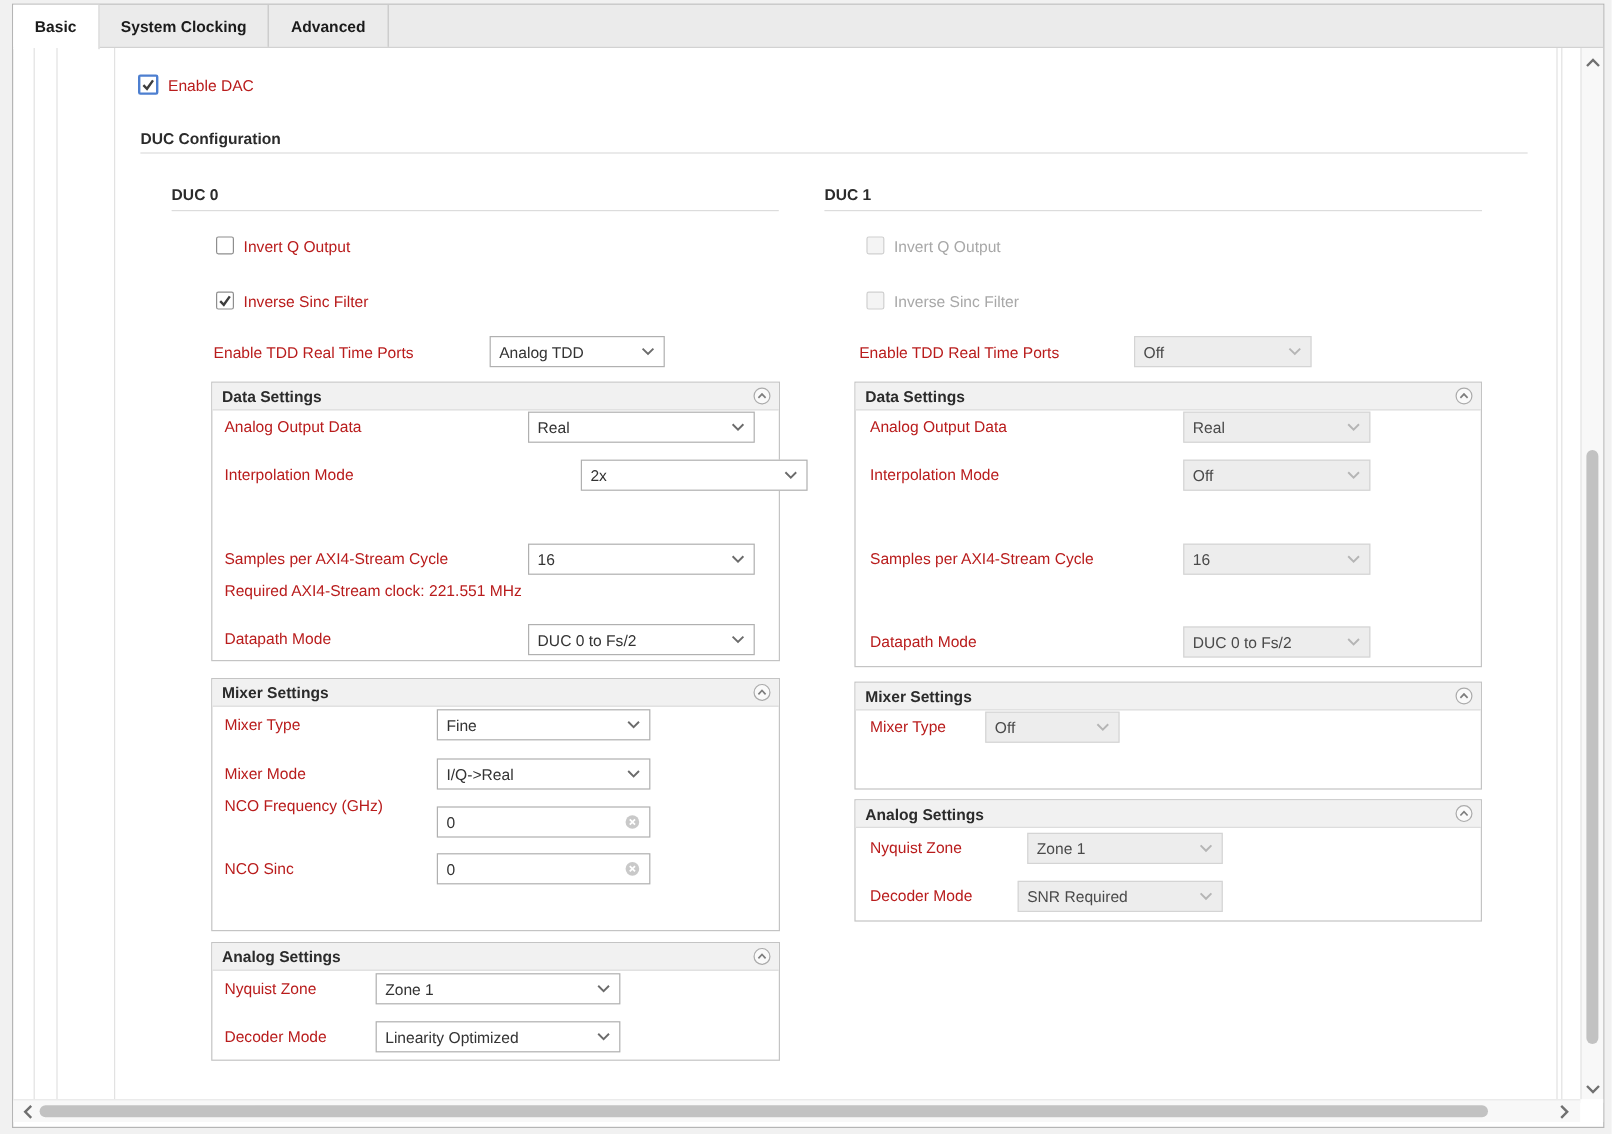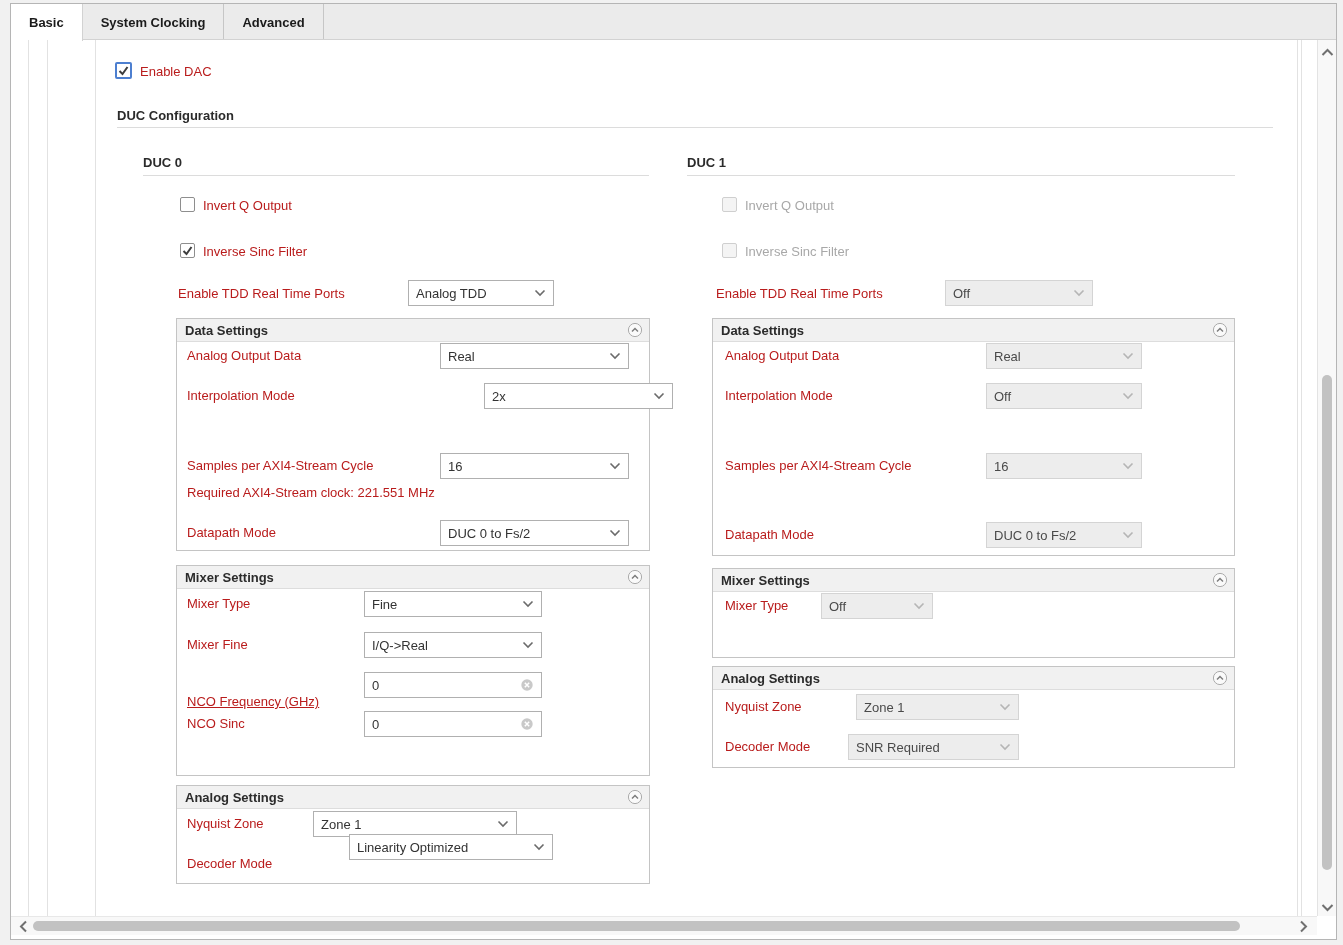--- a/index.html
+++ b/index.html
@@ -172,28 +172,28 @@
       <path d="M5 9.6 L8 6.4 L11 9.6" stroke="#7d7d7d" stroke-width="1.4" fill="none"></path>
     </svg>
   </div>
   <span class="lbl" style="left:10px; top:25px; line-height:26px;">Mixer Type</span>
   <div class="dd" style="left:187px; top:25px; width:178px;">
     <span>Fine</span>
     <svg class="chev" width="12" height="8" viewBox="0 0 12 8">
       <path d="M1.5 1.5 L6 6 L10.5 1.5" stroke="#6b6b6b" stroke-width="1.6" fill="none"></path>
     </svg>
   </div>
-  <span class="lbl" style="left:10px; top:66px; line-height:26px;">Mixer Fine</span>
+  <span class="lbl" style="left:10px; top:66px; line-height:26px;">Mixer Mode</span>
   <div class="dd" style="left:187px; top:66px; width:178px;">
     <span>I/Q-&gt;Real</span>
     <svg class="chev" width="12" height="8" viewBox="0 0 12 8">
       <path d="M1.5 1.5 L6 6 L10.5 1.5" stroke="#6b6b6b" stroke-width="1.6" fill="none"></path>
     </svg>
   </div>
-  <span class="lbl" style="left:10px; top:123px; line-height:26px;text-decoration:underline;">NCO Frequency (GHz)</span>
+  <span class="lbl" style="left:10px; top:93px; line-height:26px;">NCO Frequency (GHz)</span>
   <div class="inp" style="left:187px; top:106px; width:178px;">
     <span>0</span>
     <svg class="clear" width="14" height="14" viewBox="0 0 16 16">
       <circle cx="8" cy="8" r="6.5" fill="#c9c9c9"></circle>
       <path d="M5.5 5.5 L10.5 10.5 M10.5 5.5 L5.5 10.5" stroke="#ffffff" stroke-width="1.7"></path>
     </svg>
   </div>
   <span class="lbl" style="left:10px; top:145px; line-height:26px;">NCO Sinc</span>
   <div class="inp" style="left:187px; top:145px; width:178px;">
     <span>0</span>
@@ -213,21 +213,21 @@
     </svg>
   </div>
   <span class="lbl" style="left:10px; top:25px; line-height:26px;">Nyquist Zone</span>
   <div class="dd" style="left:136px; top:25px; width:204px;">
     <span>Zone 1</span>
     <svg class="chev" width="12" height="8" viewBox="0 0 12 8">
       <path d="M1.5 1.5 L6 6 L10.5 1.5" stroke="#6b6b6b" stroke-width="1.6" fill="none"></path>
     </svg>
   </div>
   <span class="lbl" style="left:10px; top:65px; line-height:26px;">Decoder Mode</span>
-  <div class="dd" style="left:136px; top:48px; width:204px;margin-left:36px;">
+  <div class="dd" style="left:136px; top:65px; width:204px;">
     <span>Linearity Optimized</span>
     <svg class="chev" width="12" height="8" viewBox="0 0 12 8">
       <path d="M1.5 1.5 L6 6 L10.5 1.5" stroke="#6b6b6b" stroke-width="1.6" fill="none"></path>
     </svg>
   </div>
 </div>
 
 <span class="lbl bold" style="left:687px; top:155px;">DUC 1</span>
 <div class="hline" style="left:687px; top:175px; width:548px;"></div>
 

